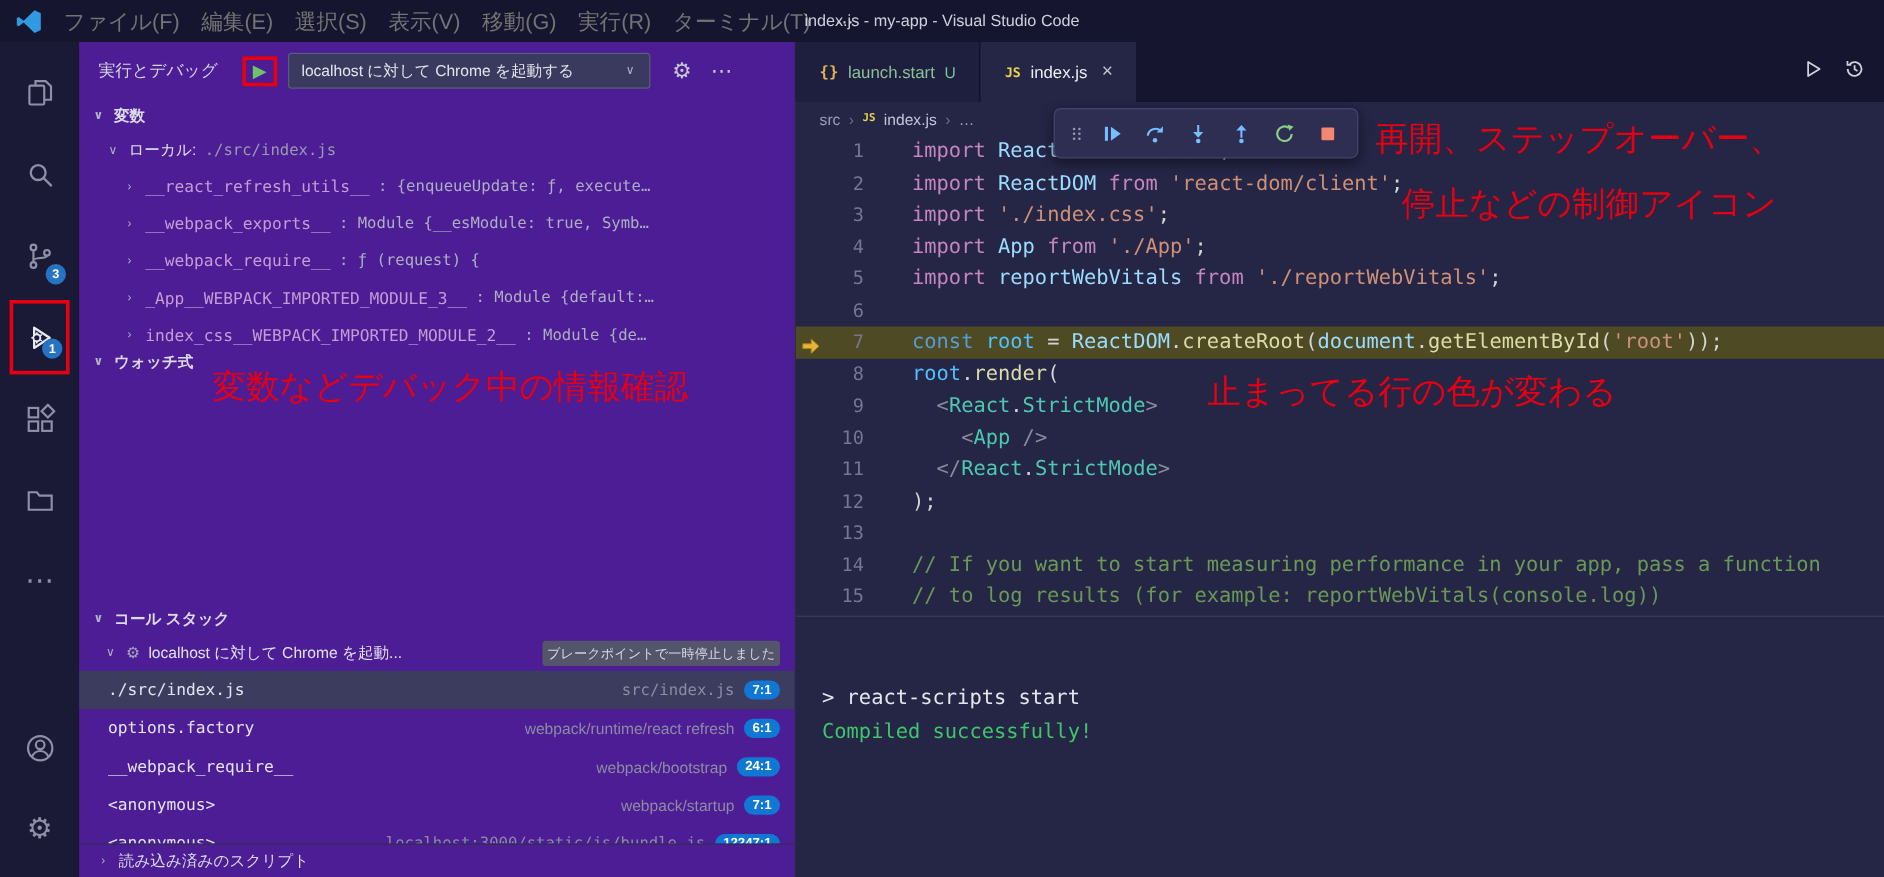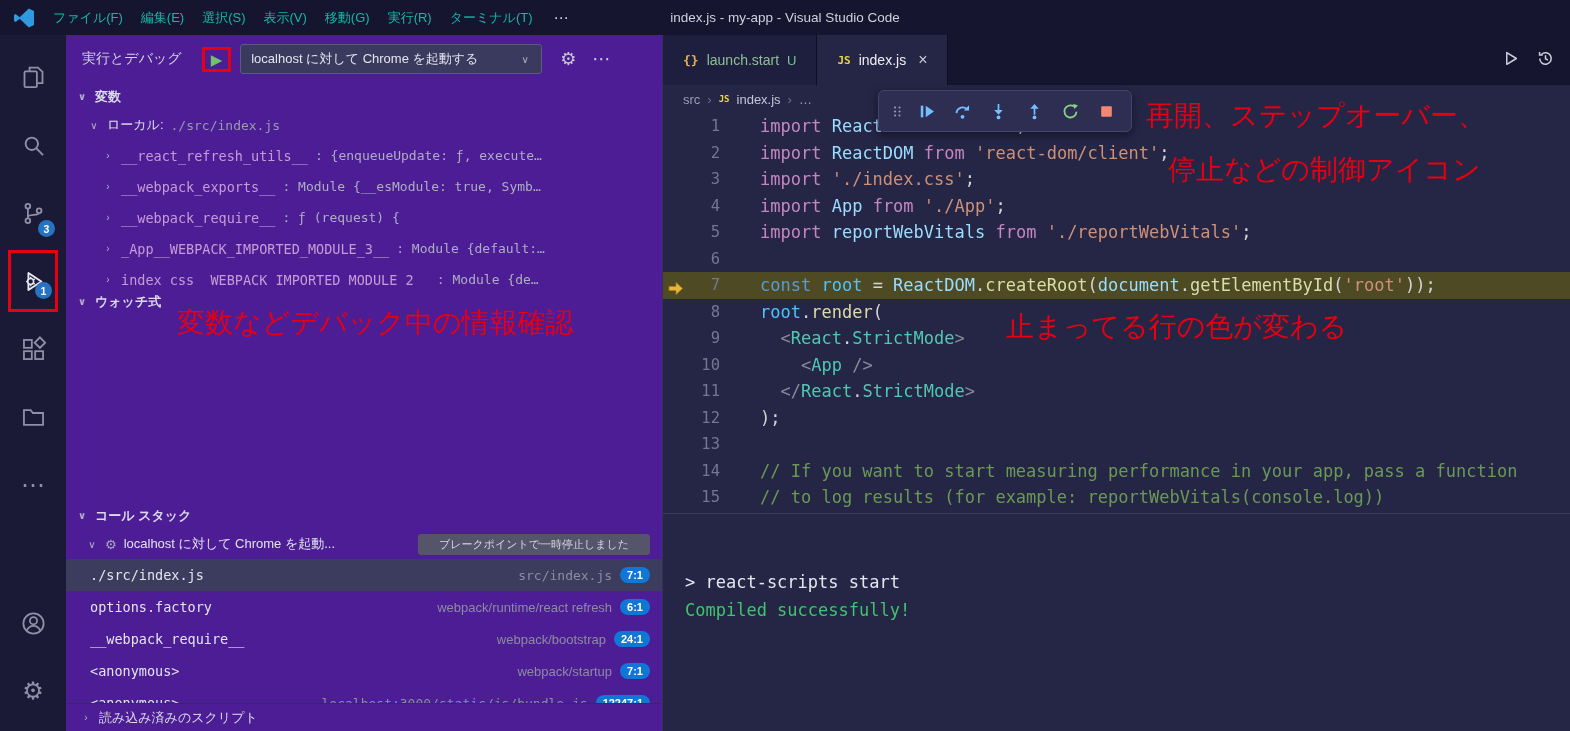--- a/index.html
+++ b/index.html
@@ -3,21 +3,21 @@
 <meta charset="utf-8">
 <style>
   * { margin:0; padding:0; box-sizing:border-box; }
   body { background:#000; font-family:"Liberation Sans","DejaVu Sans",sans-serif; }
   .mono { font-family:"DejaVu Sans Mono","Liberation Mono",monospace; }
   .app { position:relative; width:1570px; height:731px; background:#252546; overflow:hidden; color:#c8c8d8; }
 
   
   .titlebar { position:relative; height:35px; background:#15152f; display:flex; align-items:center; padding:0 10px; }
   .logo { width:24px; height:24px; margin:0 8px 0 2px; flex:none; }
-  .menu-item { color:#14b8a6; font-size:13px; padding:4px 9px; border-radius:4px; white-space:nowrap;text-align:center; }
+  .menu-item { color:#737373; font-size:18px; padding:4px 9px; border-radius:4px; white-space:nowrap;text-align:center; }
   .menu-more { color:#d2d2e0; font-size:15px; padding:0 12px; }
   .title-text { position:absolute; left:0; right:0; text-align:center; color:#cfcfdc; font-size:13.5px; pointer-events:none; }
 
   
   .main { display:flex; height:696px; }
 
   
   .activitybar { width:66px; background:#1a1a36; display:flex; flex-direction:column; align-items:center; padding:8px 0 6px; flex:none; }
   .act-item { position:relative; width:50px; height:68px; display:flex; align-items:center; justify-content:center; color:#8f8fa8; }
   .act-item svg { width:27px; height:27px; }
@@ -41,21 +41,21 @@
   .chev { font-size:10px; color:#b0b0c4; width:12px; display:inline-block; text-align:center; flex:none; }
   .scope-row { height:30px; display:flex; align-items:center; gap:7px; padding-left:22px; flex:none; color:#e0e0ec; }
   .scope-path { color:#9a9ab2; }
   .var-row { height:31px; display:flex; align-items:center; gap:7px; padding-left:36px; flex:none; white-space:nowrap; overflow:hidden; }
   .var-name { font-family:"DejaVu Sans Mono","Liberation Mono",monospace; font-size:13.5px; color:#c79bd6; }
   .var-val  { font-family:"DejaVu Sans Mono","Liberation Mono",monospace; font-size:13px; color:#aeaec2; }
   .vars-clip { height:24px; overflow:hidden; flex:none; }
   .watch-body { flex:1; min-height:0; }
   .cs-session { height:30px; display:flex; align-items:center; gap:7px; padding:0 12px 0 20px; flex:none; color:#e2e2ee; white-space:nowrap; }
   .session-icon { font-size:13px; color:#a8a8c0; }
-  .paused-badge { margin-left:auto; background:#54546a; border-radius:3px; font-size:11px; color:#d8d8e4; padding:3px 21px; white-space:nowrap; flex:none; }
+  .paused-badge { margin-left:auto; background:#54546a; border-radius:3px; font-size:11px; color:#d8d8e4; padding:3px 4px; white-space:nowrap; flex:none; }
   .frame { height:32px; display:flex; align-items:center; padding:0 12px 0 24px; gap:8px; flex:none; white-space:nowrap; }
   .frame.selected { background:#3c3c5e; }
   .frame-name { font-family:"DejaVu Sans Mono","Liberation Mono",monospace; font-size:13.5px; color:#e4e4ee; }
   .frame-src { margin-left:auto; color:#8c8ca2; font-size:13px; overflow:hidden; }
   .pos-badge { background:#1177d4; color:#fff; border-radius:9px; font-size:11px; font-weight:bold; padding:2px 7px; flex:none; }
   .frame-clip { height:16px; overflow:hidden; flex:none; }
   .loaded-header { height:28px; display:flex; align-items:center; gap:7px; padding-left:14px; flex:none; color:#dcdce8; border-top:1px solid #30304e; }
 
   
   .editor-group { flex:1; display:flex; flex-direction:column; position:relative; background:#252546; min-width:0; }

